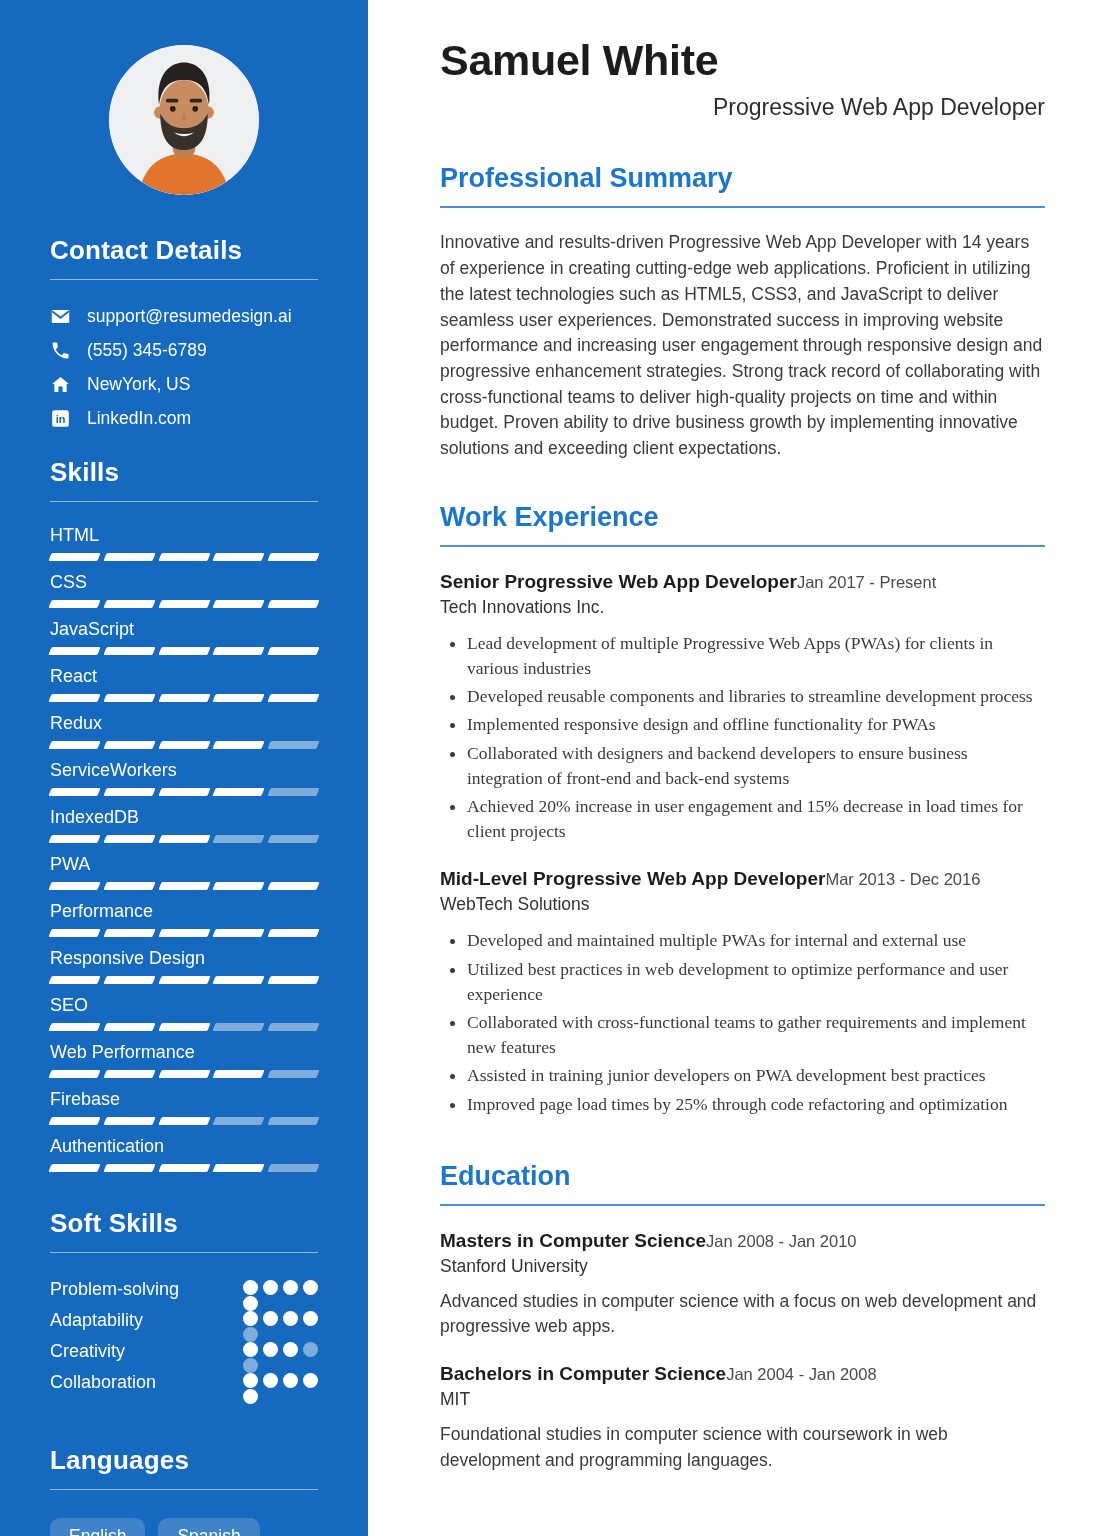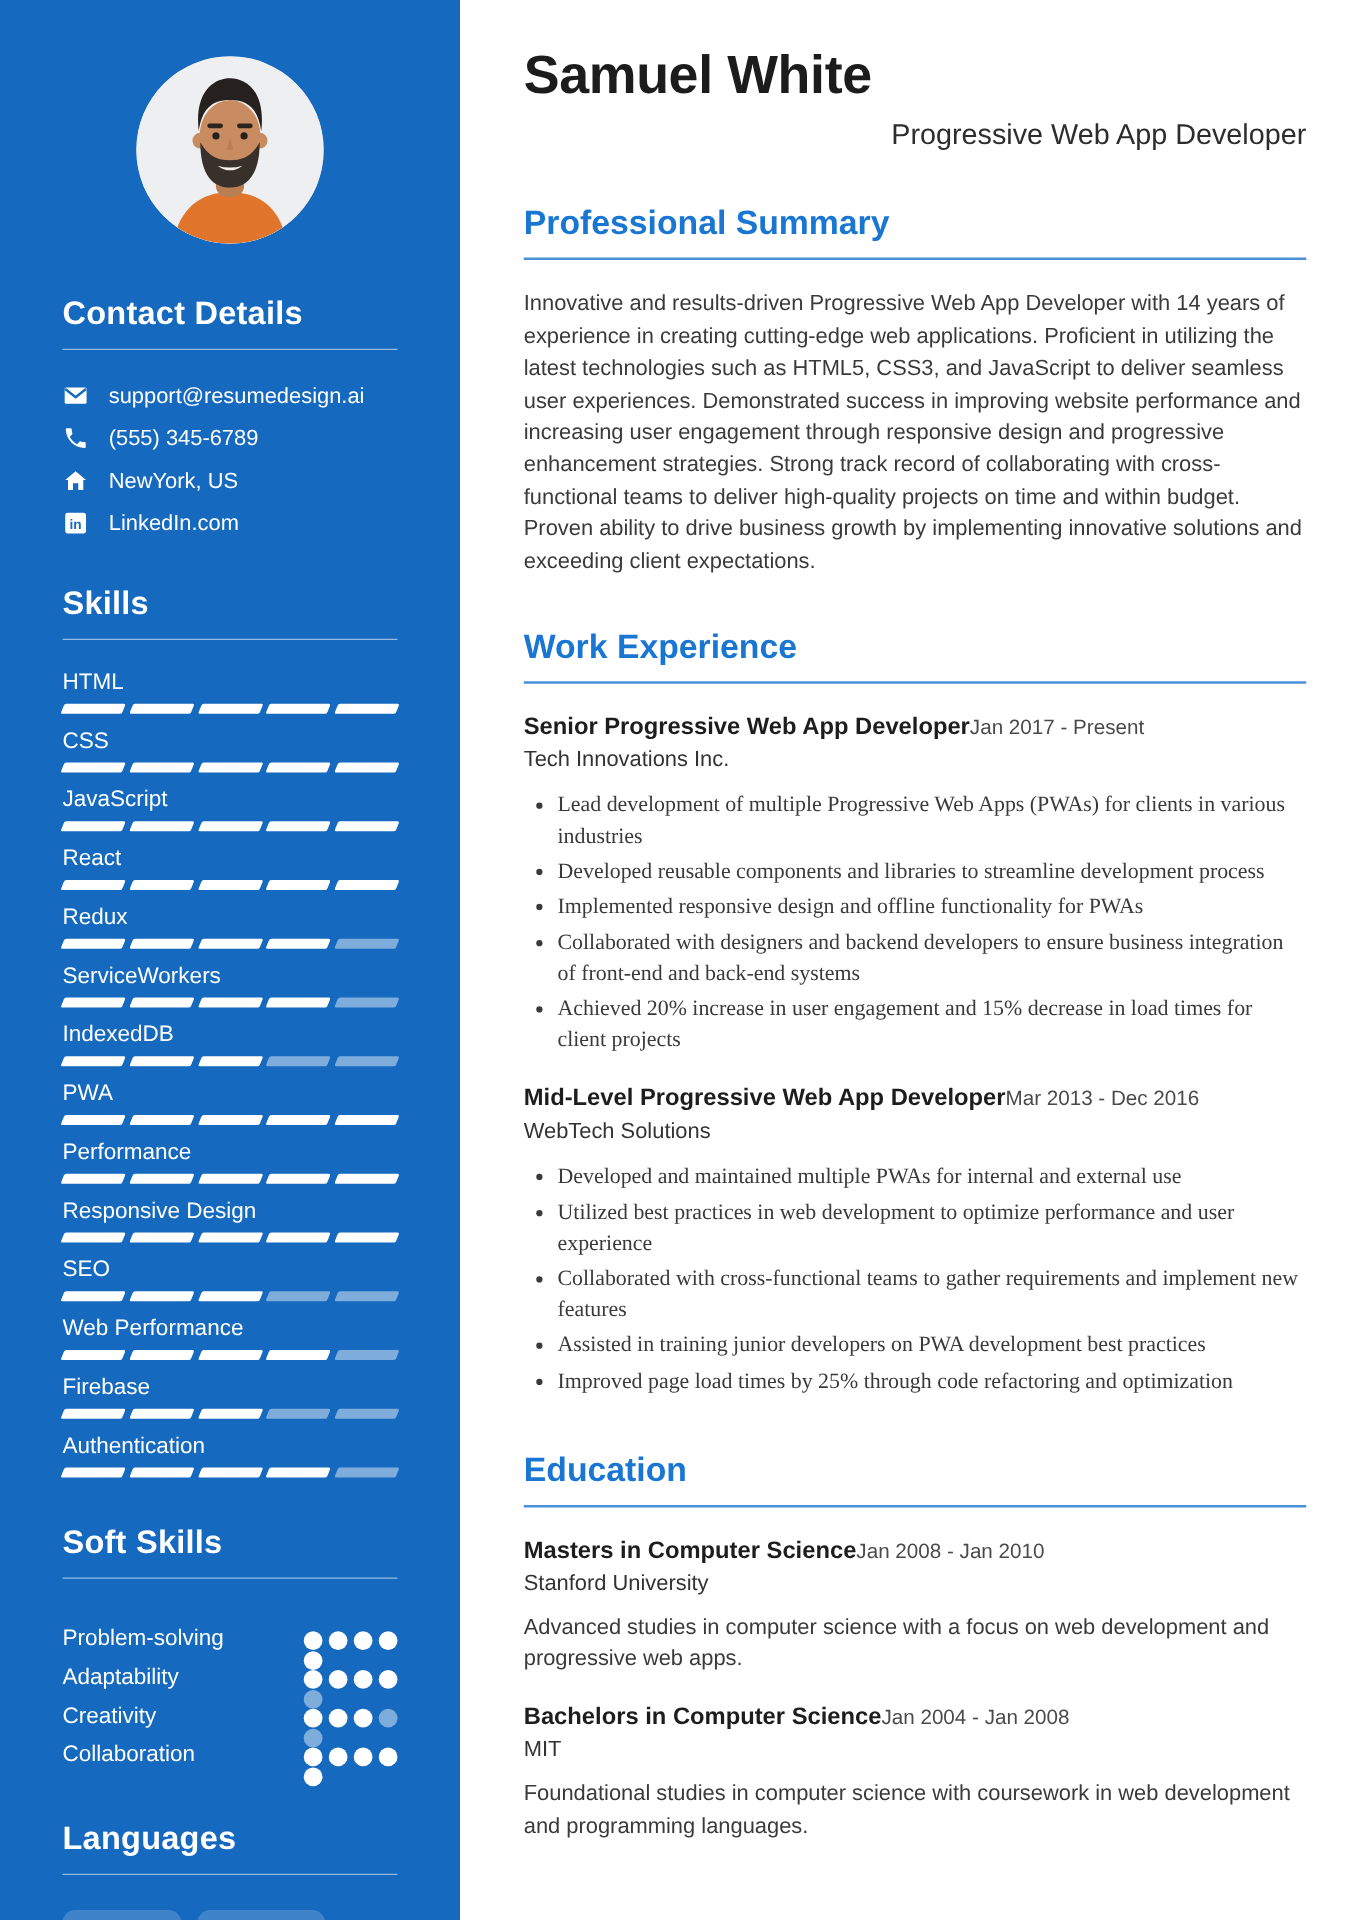--- a/index.html
+++ b/index.html
@@ -22,42 +22,42 @@
 
   .side-title { font-size:26px; font-weight:bold; letter-spacing:.2px; }
   .side-rule { height:1px; background:rgba(255,255,255,.55); margin-top:13px; }
 
   .contact-section { margin-top:40px; }
   .contact-list { list-style:none; margin-top:26px; }
   .contact-row { display:flex; align-items:center; gap:16px; margin-bottom:13px; font-size:17.5px; }
   .contact-row .cicon { width:21px; height:21px; flex:0 0 21px; display:inline-flex; align-items:center; justify-content:center; }
   .contact-row .cicon svg { width:21px; height:21px; display:block; }
 
-  .skills-section { margin-top:38px; }
+  .skills-section { margin-top:28px; }
   .skills-list { margin-top:23px; }
   .skill-item { margin-bottom:11px; }
   .skill-name { font-size:18px; line-height:21px; margin-bottom:7px; }
   .skill-bar { display:flex; gap:6px; height:8px; }
   .skill-seg { flex:1; height:8px; transform:skewX(-22deg); border-radius:1.5px; background:rgba(255,255,255,.45); }
   .skill-seg.filled { background:#ffffff; }
 
   .soft-section { margin-top:36px; }
   .soft-list { margin-top:26px; }
-  .soft-row { display:flex; justify-content:space-between; align-items:flex-end; height:31px; }
+  .soft-row { display:flex; justify-content:space-between; align-items:flex-start; height:31px; }
   .soft-name { font-size:18px; line-height:20px; }
   .soft-dots { width:75px; display:flex; flex-wrap:wrap; column-gap:5px; row-gap:1px; height:15px; overflow:visible; margin-top:1px; }
   .dot { width:15px; height:15px; border-radius:50%; background:rgba(255,255,255,.45); flex:0 0 15px; }
   .dot.filled { background:#fff; }
 
   .lang-section { margin-top:42px; }
   .lang-list { margin-top:28px; display:flex; gap:13px; }
   .lang-pill { background:rgba(255,255,255,.18); border-radius:10px; padding:8px 19px; font-size:17.5px; color:#fff; }
 
   
-  .main { flex:1; padding:36px 50px 40px 51px; }
+  .main { flex:1; padding:36px 50px 40px 72px; }
   .person-name { font-size:43px; font-weight:bold; color:#1c1c1c; letter-spacing:-.3px; line-height:1.15; }
   .person-role { font-size:23px; color:#2d2d2d; margin-top:9px;text-align:right; }
 
   .msection-title {
     font-size:27px; font-weight:bold; color:#1976D2;
     padding-bottom:12px; border-bottom:2px solid #4A90DA;
   }
   .summary-section { margin-top:42px; }
   .summary-text { margin-top:22px; font-size:17.5px; line-height:1.47; color:#3a3a3a; }
 

